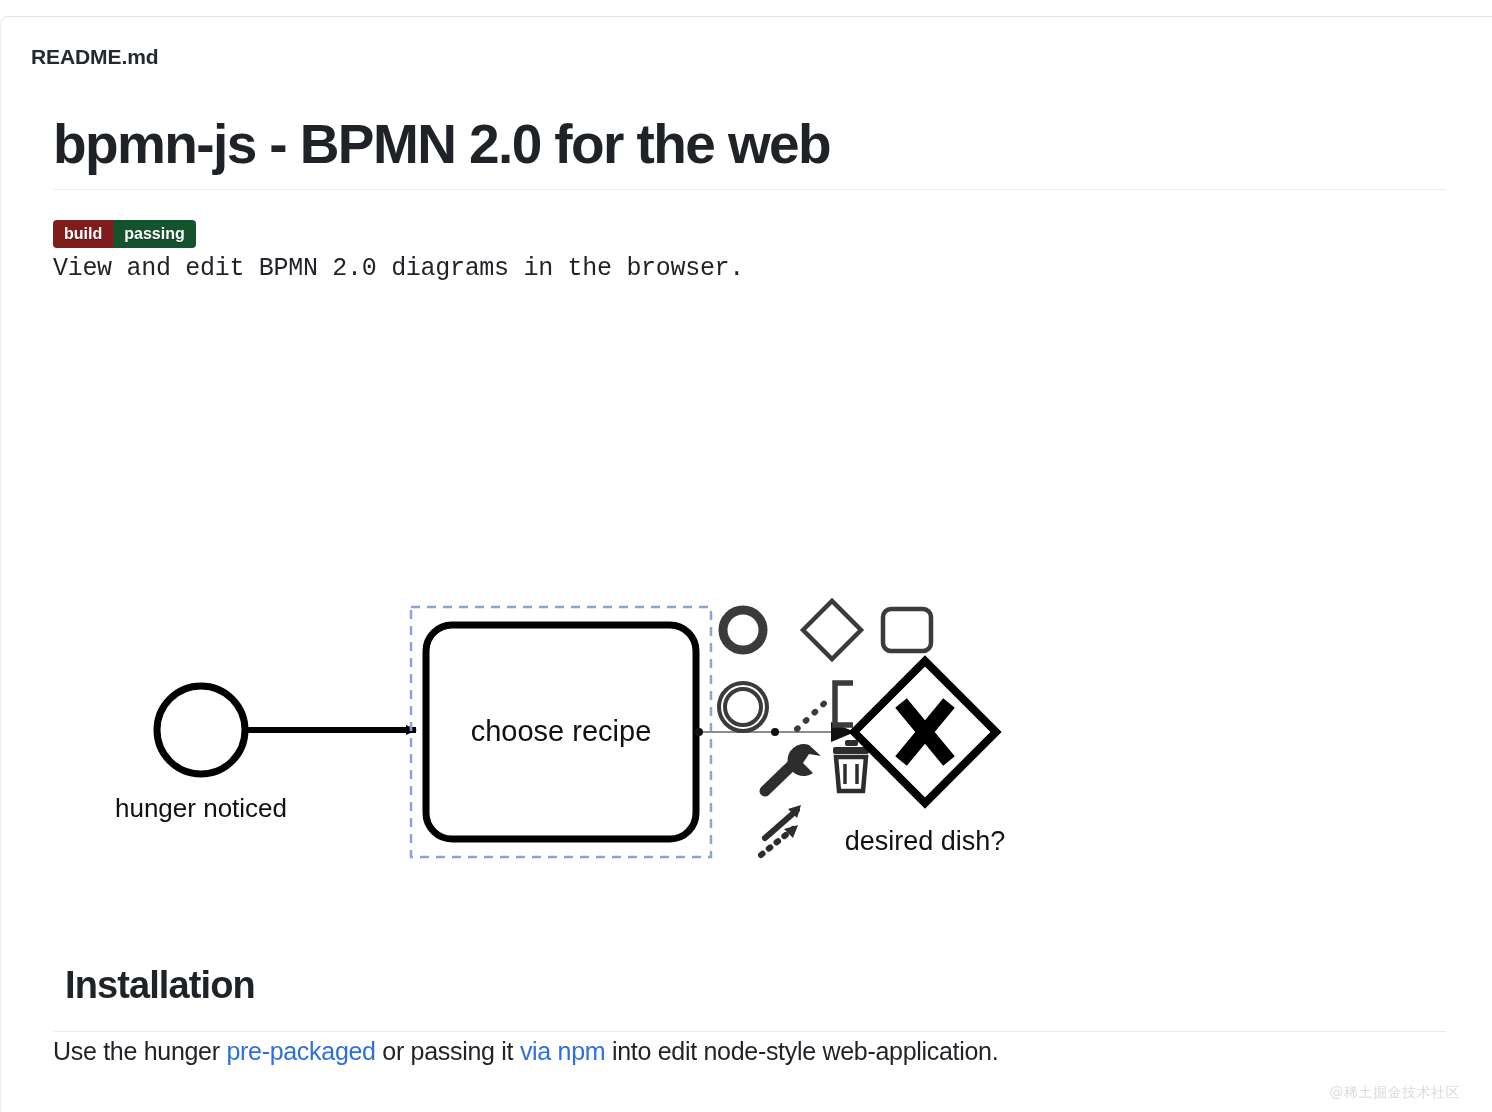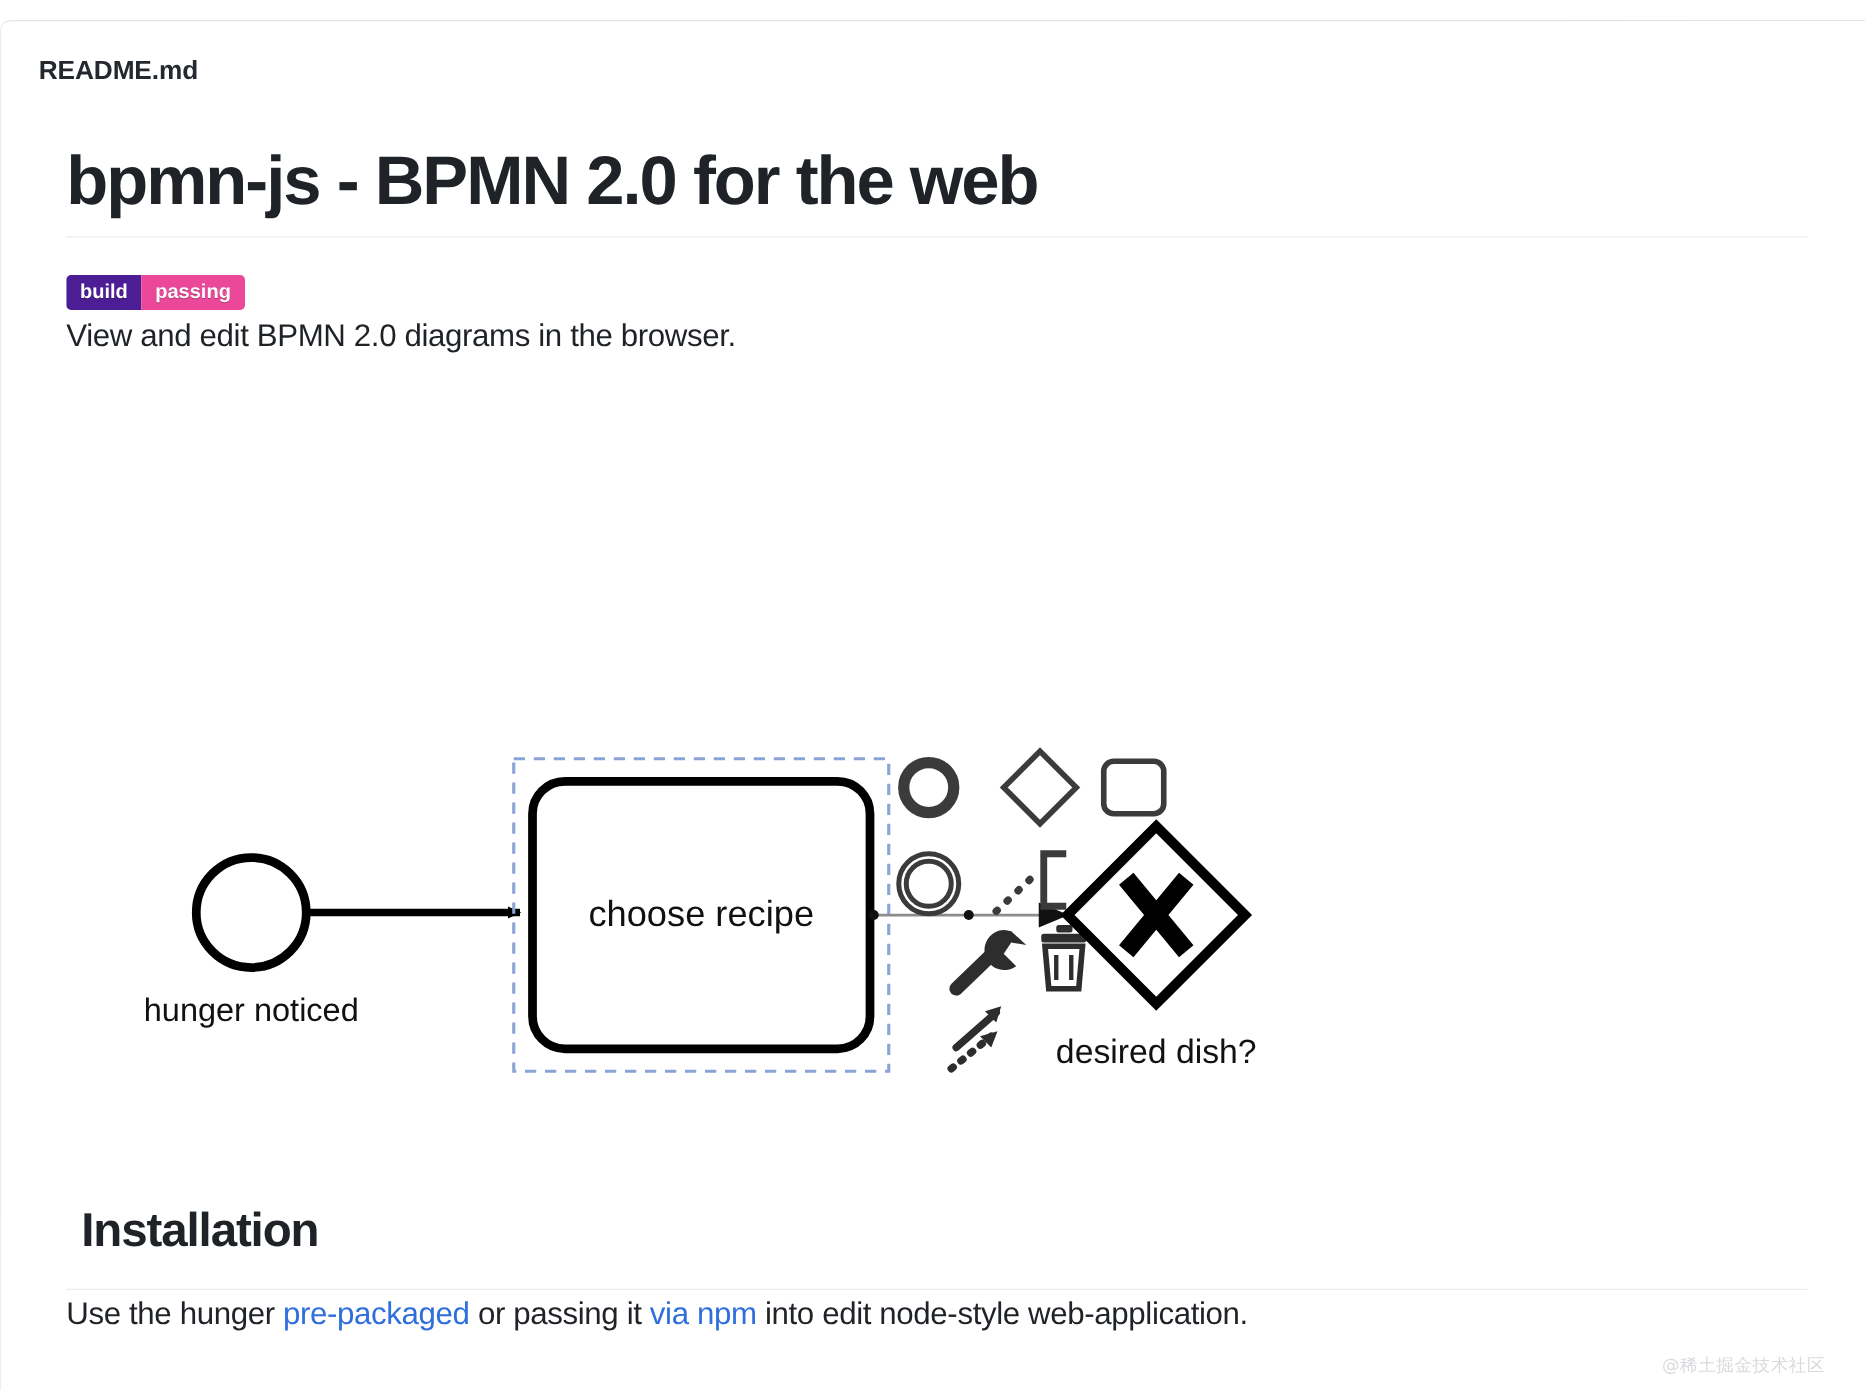--- a/index.html
+++ b/index.html
@@ -78,41 +78,41 @@
     height: 28px;
     border-radius: 4px;
     overflow: hidden;
     font-size: 16px;
     line-height: 28px;
     font-weight: bold;
     vertical-align: top;
     box-shadow: inset 0 -1px 0 rgba(0,0,0,.12);
   }
   .badge .b-left {
-    background: #4c1d95;
+    background: #7f1d1d;
     color: #ffffff;
     padding: 0 11px;
     text-shadow: 0 1px 0 rgba(0,0,0,.28);
   }
   .badge .b-right {
-    background: #ec4899;
+    background: #14532d;
     color: #ffffff;
     padding: 0 11px;
     text-shadow: 0 1px 0 rgba(0,0,0,.28);
   }
 
   
   p.para {
     margin: 0;
     font-size: 25px;
     line-height: 1.55;
     color: #1f2328;
     letter-spacing: -0.3px;
   }
-  .p-intro { margin-top: 34px; }
+  .p-intro { margin-top: 34px; font-family: Liberation Mono, monospace; }
 
   a.link { color: #2f6fdb; text-decoration: none; }
 
   
   .diagram-wrap {
     position: absolute;
     left: 52px;
     top: 370px;
     width: 1393px;
     height: 530px;

